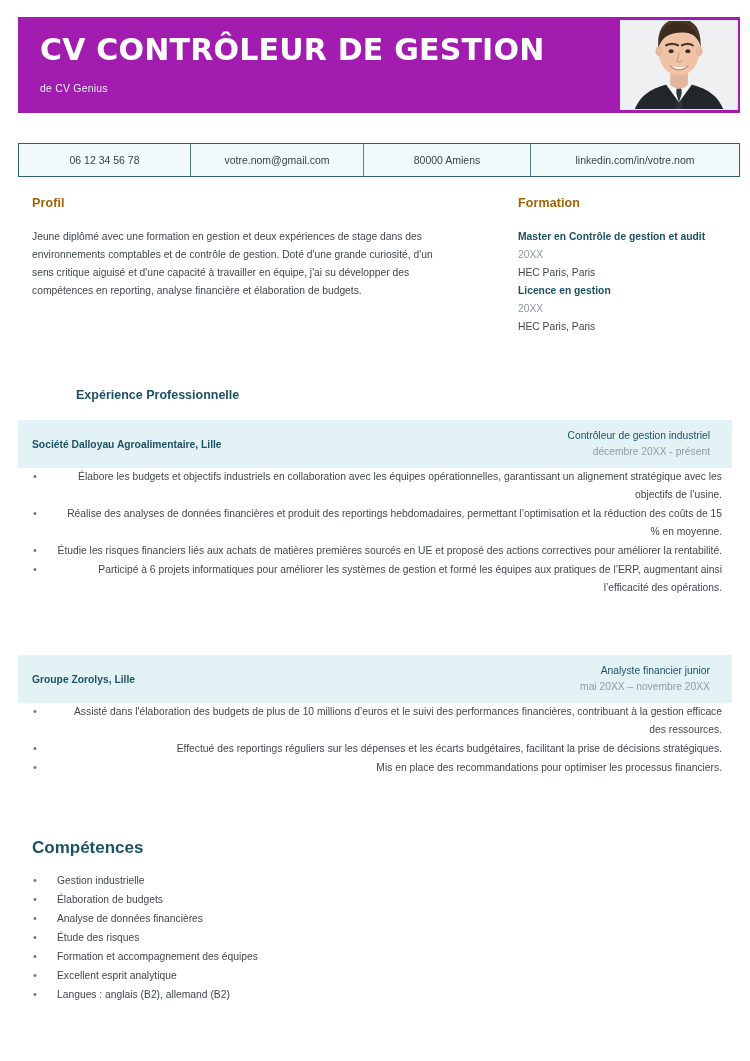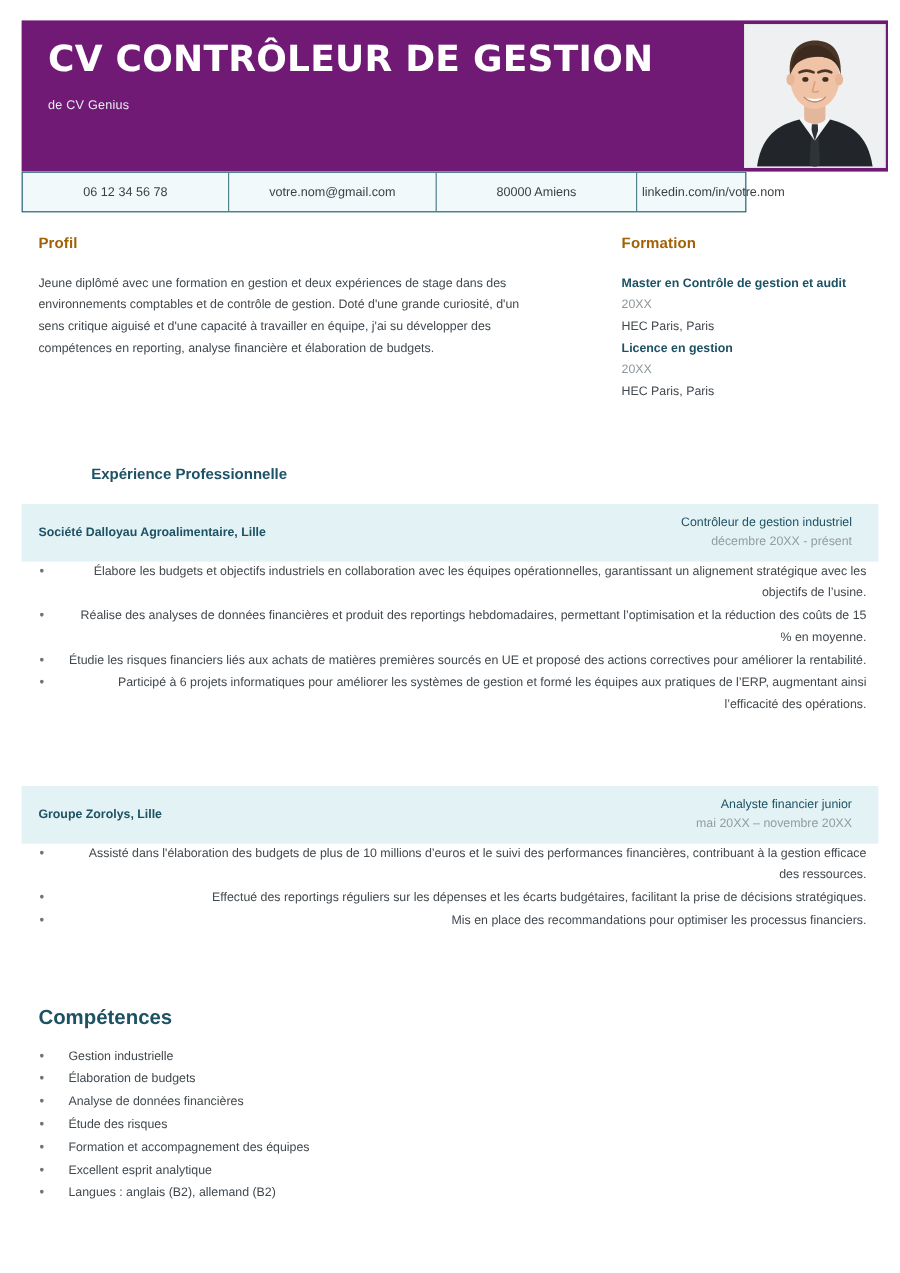--- a/index.html
+++ b/index.html
@@ -23,22 +23,22 @@
     position: relative;
     box-sizing: border-box;
   }
 
   
   .header {
     position: absolute;
     left: 18px;
     top: 17px;
     width: 722px;
-    height: 126px;
-    background: #701a75;
+    height: 96px;
+    background: #a21caf;
     display: flex;
     align-items: stretch;
     overflow: hidden;
   }
   .header-text {
     flex: 1 1 auto;
     padding: 16px 0 0 22px;
     box-sizing: border-box;
   }
   .cv-title {
@@ -67,21 +67,21 @@
     border: 1px solid #dfe6e8;
     box-sizing: border-box;
   }
   .photo-frame svg { display:block; width:100%; height:100%; }
 
   
   .contact-bar {
     position: absolute;
     left: 18px;
     top: 143px;
-    width: 604px;
+    width: 722px;
     height: 34px;
     background: #f2f9fa;
     border: 1px solid #2a6274;
     box-sizing: border-box;
     display: flex;
   }
   .contact-cell {
     flex: 1 1 0;
     display: flex;
     align-items: center;

